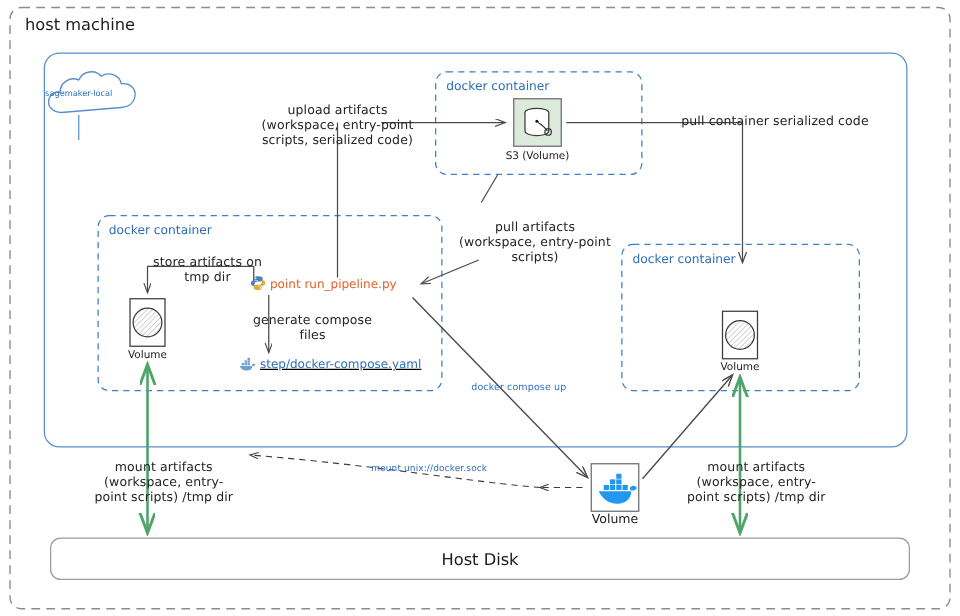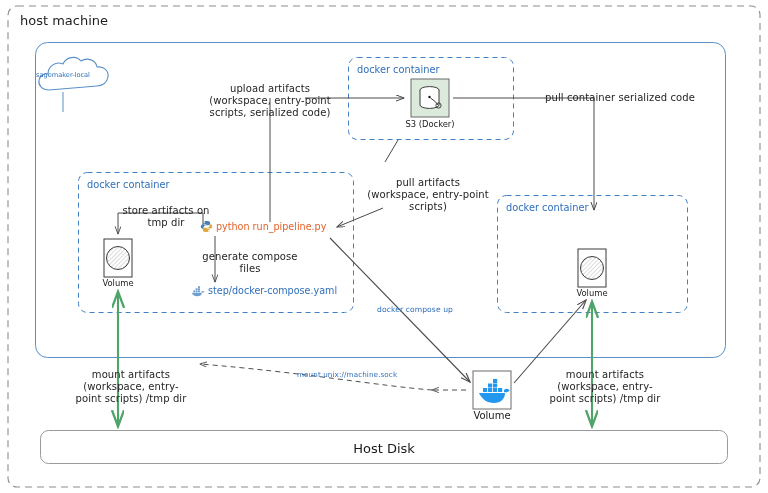--- a/index.html
+++ b/index.html
@@ -189,36 +189,36 @@
   </svg>
 
   <div class="title-host">host machine</div>
 
   <div class="cloudtxt" style="left:63px;top:71px;">sagemaker-local</div>
 
   <div class="dockerc-title" style="left:357px;top:64px;">docker container</div>
   <div class="dockerc-title" style="left:87px;top:179px;">docker container</div>
   <div class="dockerc-title" style="left:506px;top:202px;">docker container</div>
 
-  <div class="nodecap" style="left:430px;top:119px;">S3 (Docker)</div>
+  <div class="nodecap" style="left:430px;top:119px;">S3 (Volume)</div>
   <div class="nodecap" style="left:118px;top:278px;">Volume</div>
   <div class="nodecap" style="left:592px;top:288px;">Volume</div>
   <div class="nodecap" style="left:492px;top:410px;font-size:10px;">Volume</div>
   <div class="hostdisk-label" style="top:441px;">Host Disk</div>
 
   <div class="cmd" style="left:200px;top:220px;">
     <span class="ic">
       <svg width="13" height="13" viewBox="0 0 16 16">
         <path d="M7.8 1.2c-2 0-3.4.6-3.4 2.1v1.6h3.6v.5H3.3C1.8 5.4 1 6.4 1 8.1c0 1.7.8 2.7 2.3 2.7h1.1V9c0-1.6 1.3-2.6 2.9-2.6h3c1.3 0 2.2-.8 2.2-2.1V3.3C12.5 1.9 11.1 1.2 7.8 1.2zM5.6 2.5c.4 0 .7.3.7.7s-.3.7-.7.7-.7-.3-.7-.7.3-.7.7-.7z" fill="#4b7fb5"></path>
         <path d="M8.2 14.8c2 0 3.4-.6 3.4-2.1v-1.6H8v-.5h4.7c1.5 0 2.3-1 2.3-2.7 0-1.7-.8-2.7-2.3-2.7h-1.1V7c0 1.6-1.3 2.6-2.9 2.6h-3c-1.3 0-2.2.8-2.2 2.1v.9c0 1.5 1.4 2.2 4.7 2.2zm2.2-1.3c-.4 0-.7-.3-.7-.7s.3-.7.7-.7.7.3.7.7-.3.7-.7.7z" fill="#e0a93c"></path>
       </svg>
-    </span><span class="orange">python run_pipeline.py</span>
+    </span><span class="orange">point run_pipeline.py</span>
   </div>
 
-  <div class="cmd" style="left:191px;top:285px;">
+  <div class="cmd" style="left:191px;top:285px;text-decoration:underline;">
     <span class="ic">
       <svg width="14" height="12" viewBox="0 0 18 14">
         <g fill="#6f9fd0">
           <rect x="3" y="6.2" width="2.5" height="2.4"></rect>
           <rect x="6" y="6.2" width="2.5" height="2.4"></rect>
           <rect x="9" y="6.2" width="2.5" height="2.4"></rect>
           <rect x="6" y="3.5" width="2.5" height="2.4"></rect>
           <rect x="9" y="3.5" width="2.5" height="2.4"></rect>
           <rect x="9" y="0.9" width="2.5" height="2.4"></rect>
           <path d="M1 9.3h13c0 3.2-2.6 4.6-6 4.6-4 0-6-2-7-4.6z"></path>
@@ -240,21 +240,21 @@
 scripts)</div>
 
   <div class="lbl note ctr" style="left:166px;top:205px;">store artifacts on
 tmp dir</div>
 
   <div class="lbl note ctr" style="left:250px;top:251px;">generate compose
 files</div>
 
   <div class="lbl bluelbl" style="left:377px;top:305px;font-size:7.6px;">docker compose up</div>
 
-  <div class="lbl bluelbl" style="left:297px;top:371px;font-size:7.2px;">mount unix://machine.sock</div>
+  <div class="lbl bluelbl" style="left:297px;top:371px;font-size:7.2px;">mount unix://docker.sock</div>
 
   <div class="lbl note ctr" style="left:131px;top:369px;">mount artifacts
 (workspace, entry-
 point scripts) /tmp dir</div>
 
   <div class="lbl note ctr" style="left:605px;top:369px;">mount artifacts
 (workspace, entry-
 point scripts) /tmp dir</div>
 
 </div>

